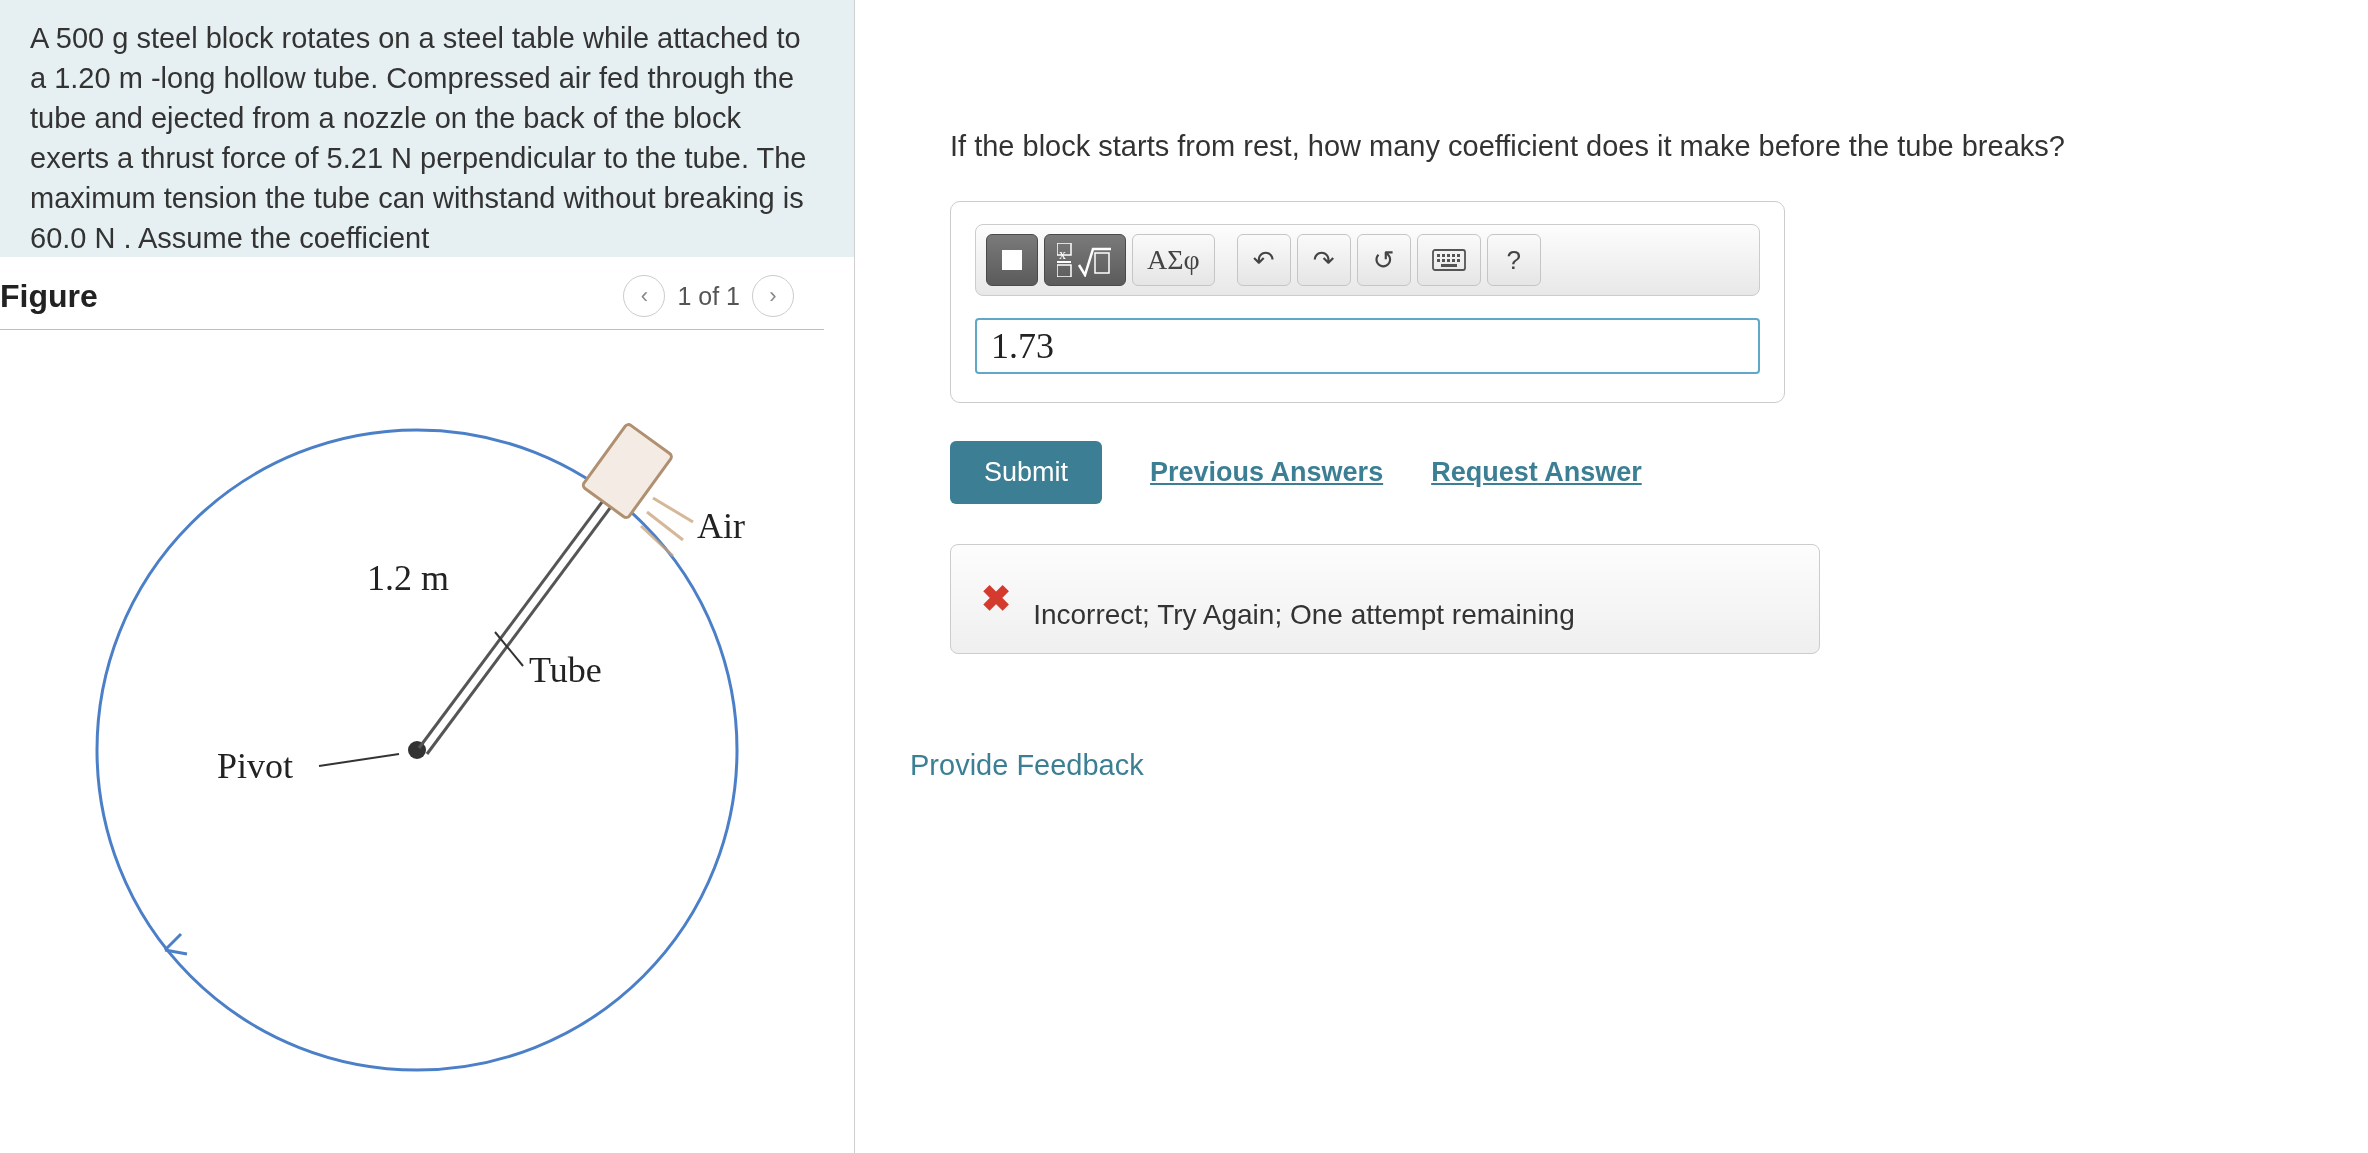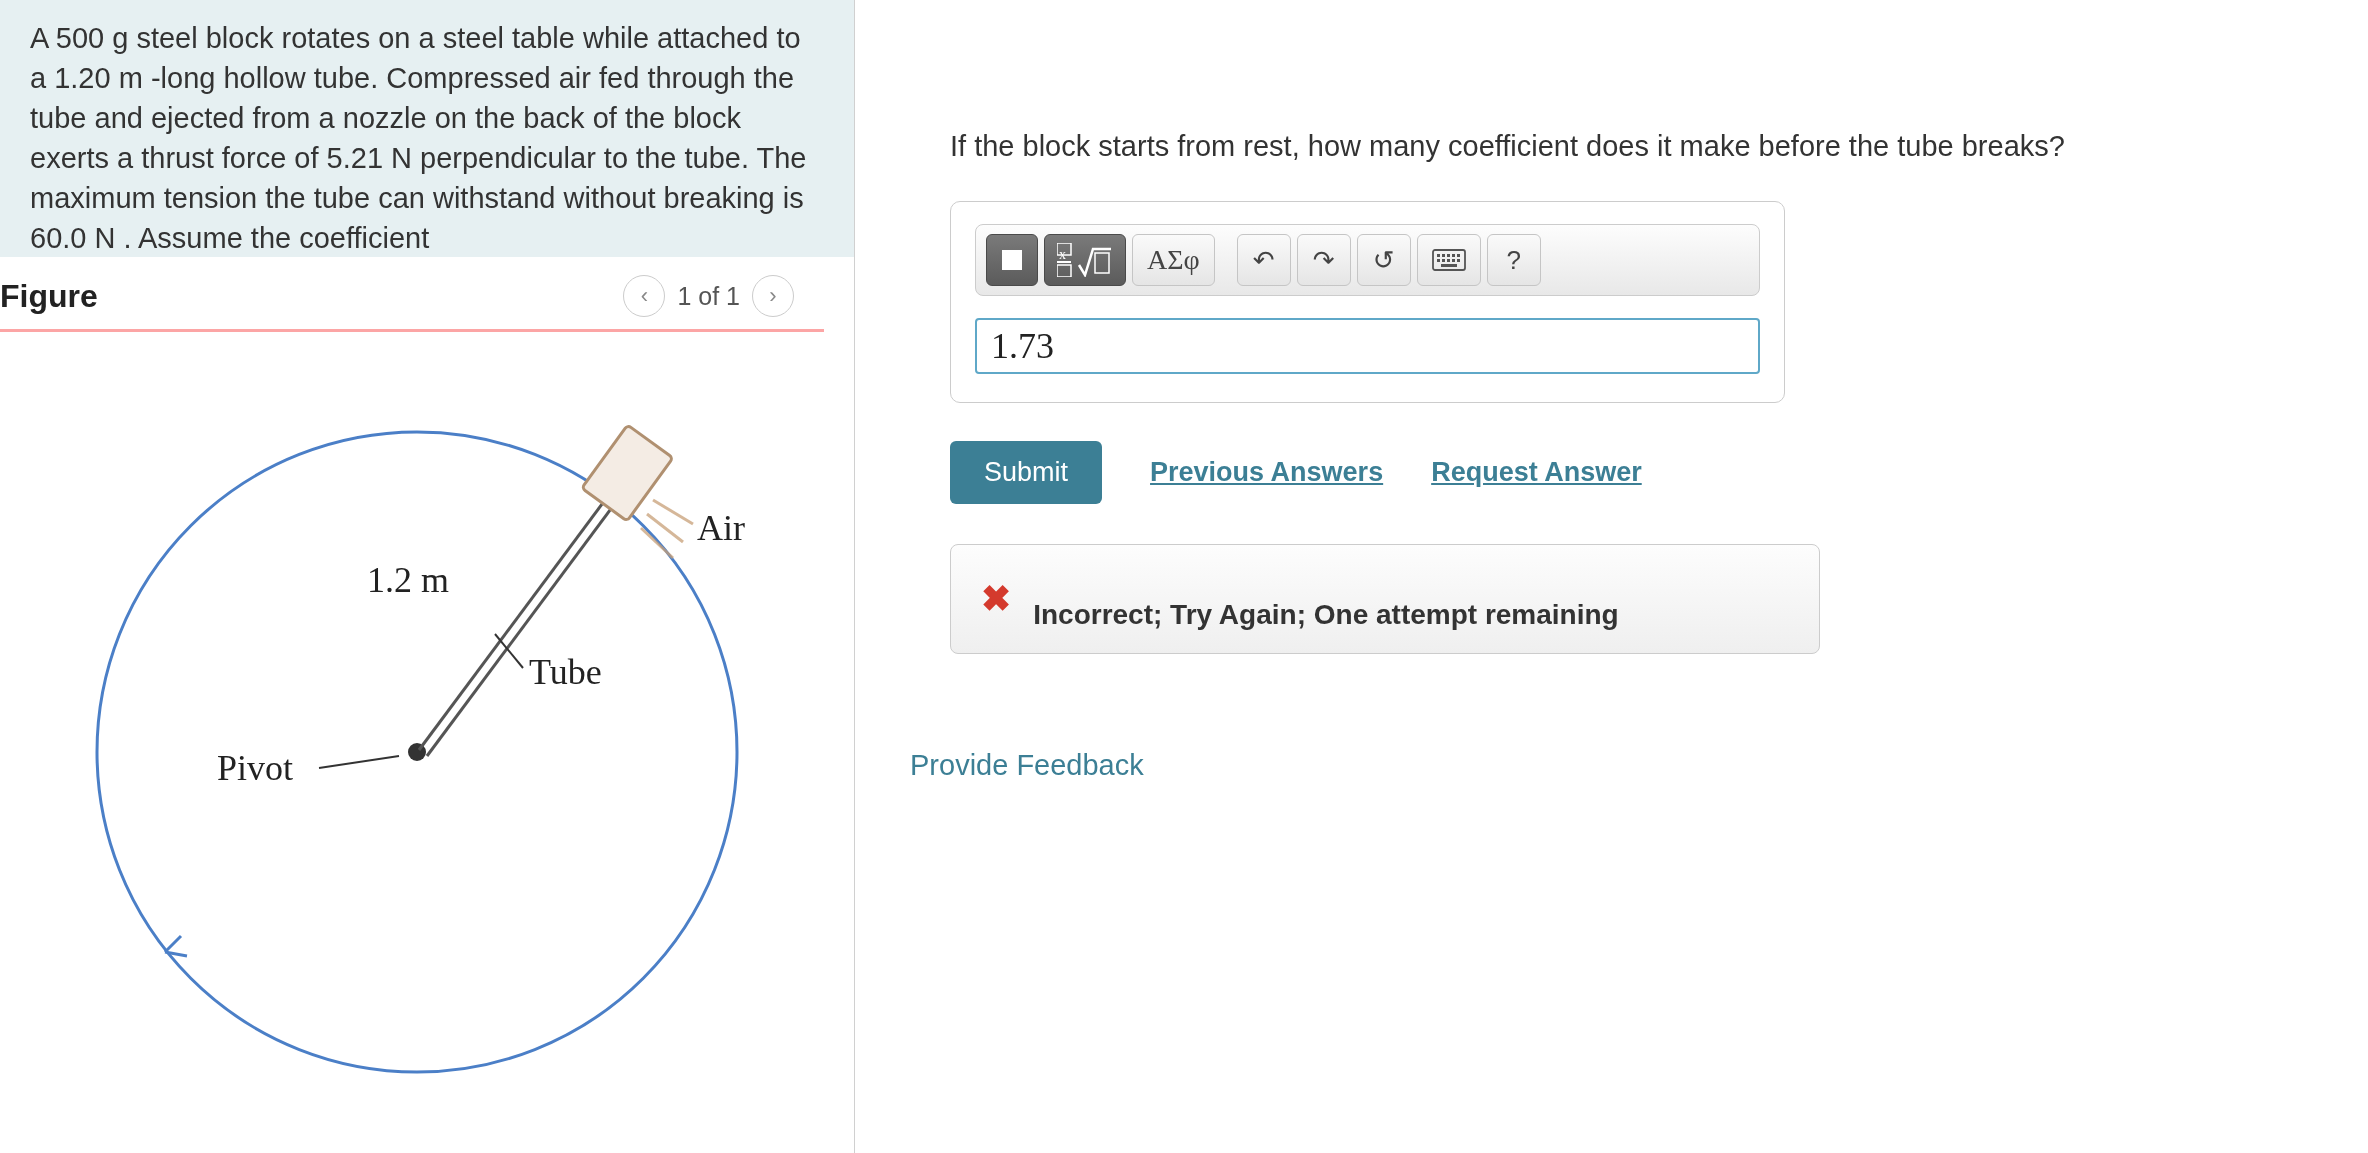--- a/index.html
+++ b/index.html
@@ -26,21 +26,21 @@
     line-height: 1.38;
     color: #333;
     height: 257px;
     overflow: hidden;
   }
   .figure-header {
     display: flex;
     align-items: center;
     justify-content: space-between;
     padding: 18px 30px 12px 0;
-    border-bottom: 3px solid #fca5a5;
+    border-bottom: 1px solid #fca5a5;
     margin: 0 30px 0 0;
     gap: 9px;
   }
   .figure-title {
     font-size: 32px;
     font-weight: bold;
     color: #222;
   }
   .figure-nav {
     display: flex;
@@ -178,21 +178,21 @@
     align-items: center;
     gap: 22px;
     border: 1px solid #ccc;
     border-radius: 8px;
     background: linear-gradient(#fdfdfd,#efefef);
     margin: 40px 0 0 40px;
     padding: 22px 30px;
     width: 870px;
   }
   .x-icon { color: #d43a2d; font-size: 36px; font-weight: bold; }
-  .feedback-text { font-size: 28px; font-weight: bold; color: #333; margin-top: 32px; }
+  .feedback-text { font-size: 28px; font-weight: normal; color: #333; margin-top: 32px; }
   .provide-feedback {
     margin: 95px 0 0 0;
     font-size: 29px;
     color: #3c7f95;
     cursor: pointer;
   }
 </style>
 </head>
 <body>
 

